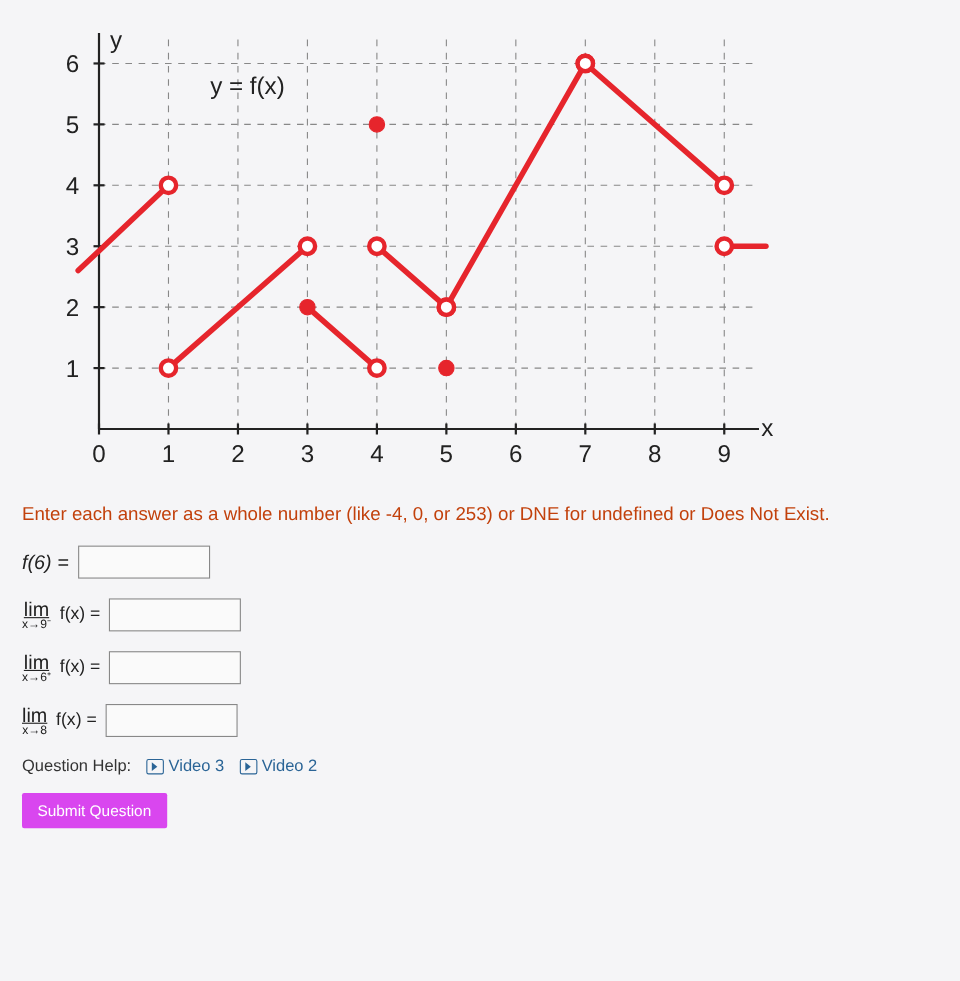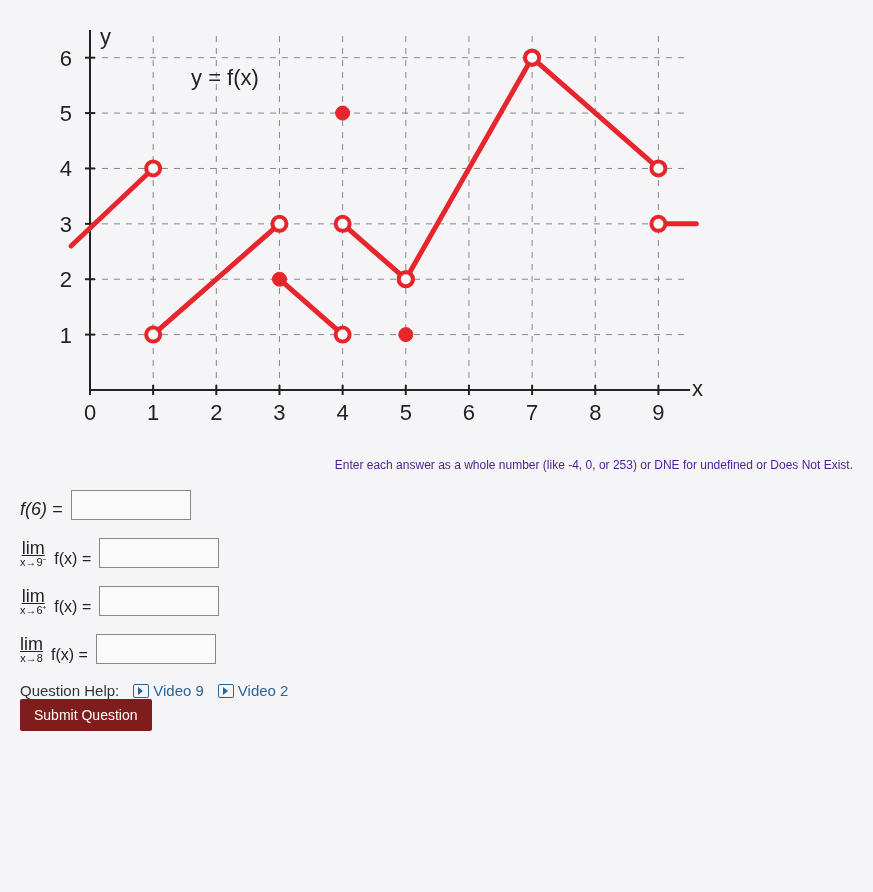--- a/index.html
+++ b/index.html
@@ -20,22 +20,22 @@
   .chart-wrap svg { width: 100%; height: 100%; }
   .axis { stroke: #222; stroke-width: 2; fill: none; }
   .grid { stroke: #888; stroke-width: 1; stroke-dasharray: 6 6; }
   .tick { stroke: #222; stroke-width: 2; }
   .tick-label { font-size: 22px; fill: #222; font-family: Arial, sans-serif; }
   .axis-label { font-size: 22px; fill: #222; font-family: Arial, sans-serif; }
   .fn-label { font-size: 22px; fill: #222; font-family: Arial, sans-serif; }
   .seg { stroke: #e6252c; stroke-width: 5; fill: none; stroke-linecap: round; }
   .pt-open { fill: #fff; stroke: #e6252c; stroke-width: 4; }
   .pt-closed { fill: #e6252c; stroke: #e6252c; stroke-width: 1; }
-  .instructions { margin-top: 18px; font-size: 12px; color: #4c1d95; text-align: right; }
-  .qrow { display: flex; align-items: flex-end; gap: 8px; margin: 18px 0; }
+  .instructions { margin-top: 18px; font-size: 17px; color: #c2410c; }
+  .qrow { display: flex; align-items: center; gap: 8px; margin: 18px 0; }
   .qlabel { font-size: 18px; font-style: italic; }
   .limlabel { display: inline-block; text-align: center; line-height: 1; }
   .limlabel .top { display:block; font-size: 18px; text-decoration: underline; }
   .limlabel .bot { display:block; font-size: 11px; }
   .eq { font-size: 16px; }
   .ans-input {
     width: 110px;
     height: 24px;
     border: 1px solid #888;
     background: #fafafa;
@@ -43,21 +43,21 @@
     font-size: 14px;
   }
   .help-row { margin-top: 2px; font-size: 15px; color: #333; display:flex; align-items:center; gap: 14px; }
   .video-link { color: #2a6496; cursor: pointer; display: inline-flex; align-items: center; gap:4px; }
   .play-icon { display:inline-block; width:14px; height:12px; border:1px solid #2a6496; position:relative; border-radius:2px; }
   .play-icon::after {
     content:''; position:absolute; left:4px; top:2px;
     border-left:5px solid #2a6496; border-top:4px solid transparent; border-bottom:4px solid transparent;
   }
   .submit-btn {
-    background:#7f1d1d; color:#fff; border:none;
+    margin-top: 16px; background:#d946ef; color:#fff; border:none;
     padding:8px 14px; font-size:14px; cursor:pointer; border-radius:2px;
   }
 </style>
 </head>
 <body>
 
 
 
 <div class="chart-wrap">
   <svg viewBox="0 0 680 420" id="chart-svg">
@@ -168,21 +168,21 @@
     <span class="bot">x→8</span>
   </span>
   <span class="eq">f(x) =</span>
   <input class="ans-input" type="text" style="">
 </div>
 
 <div class="help-row">
   <span>Question Help:</span>
   <span class="video-link">
     <span class="play-icon"></span>
-    <span>Video 9</span>
+    <span>Video 3</span>
   </span>
   <span class="video-link">
     <span class="play-icon"></span>
     <span>Video 2</span>
   </span>
 </div>
 
 <button class="submit-btn">Submit Question</button>
 
 

